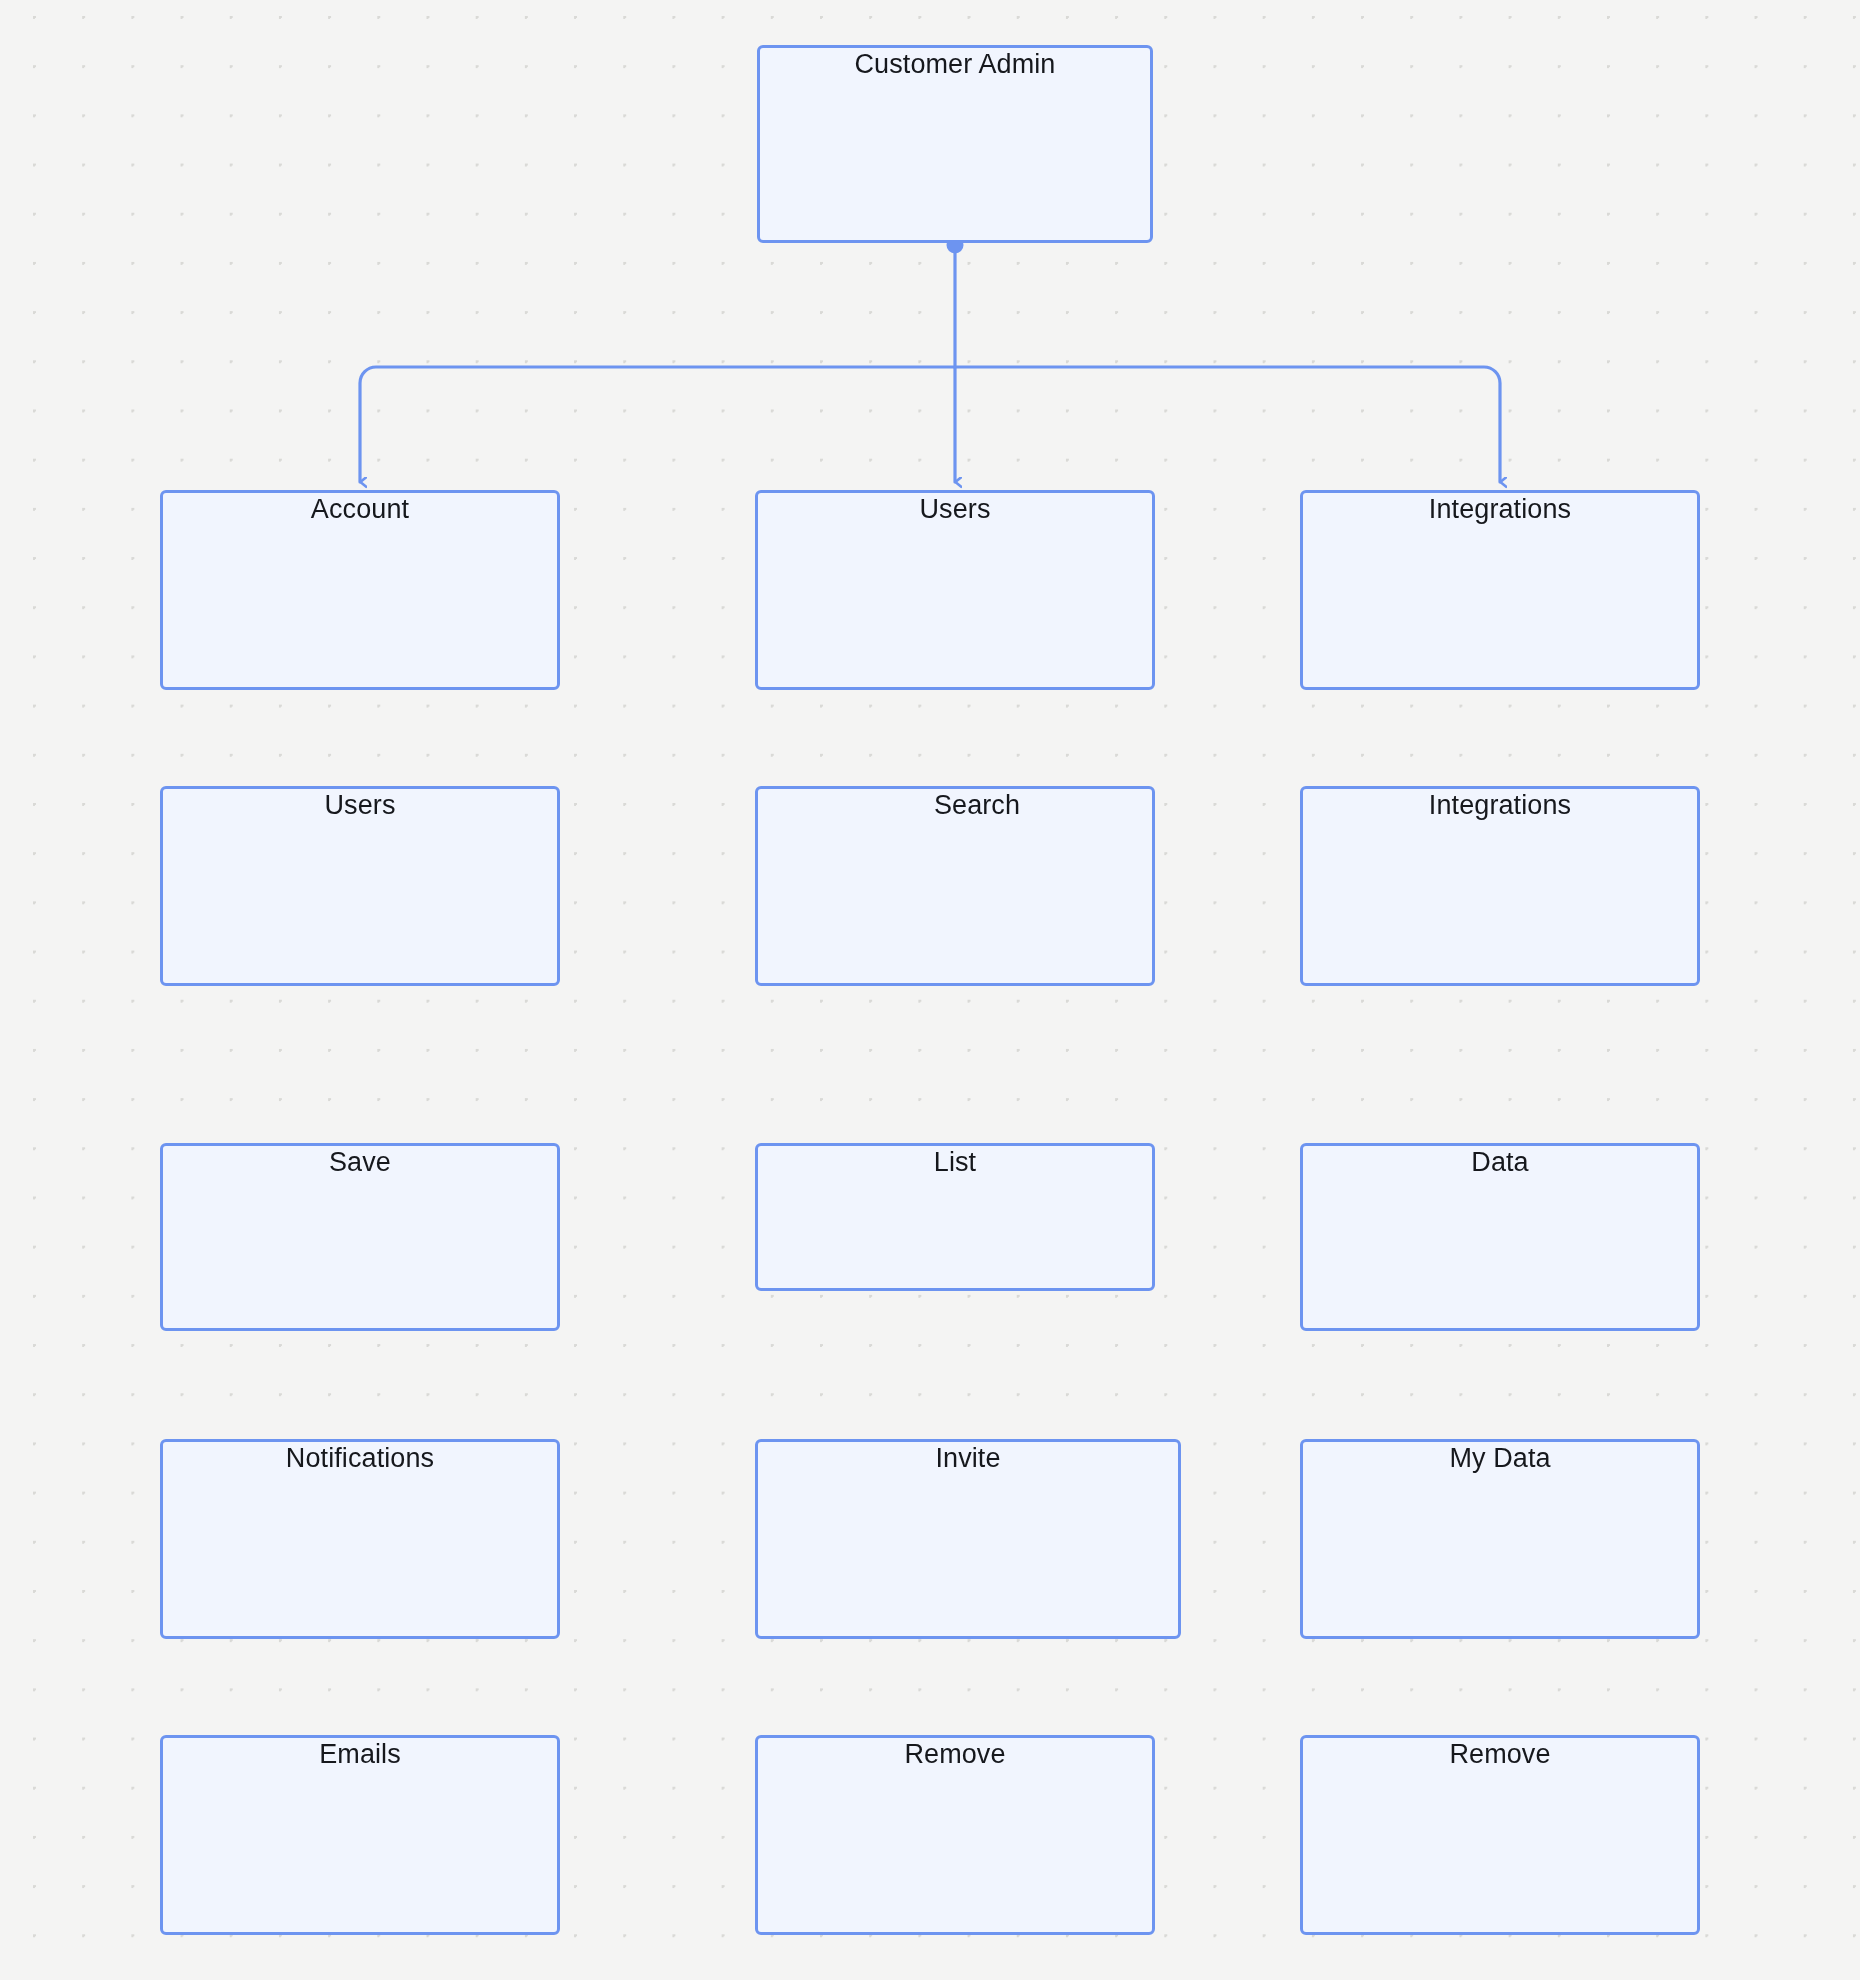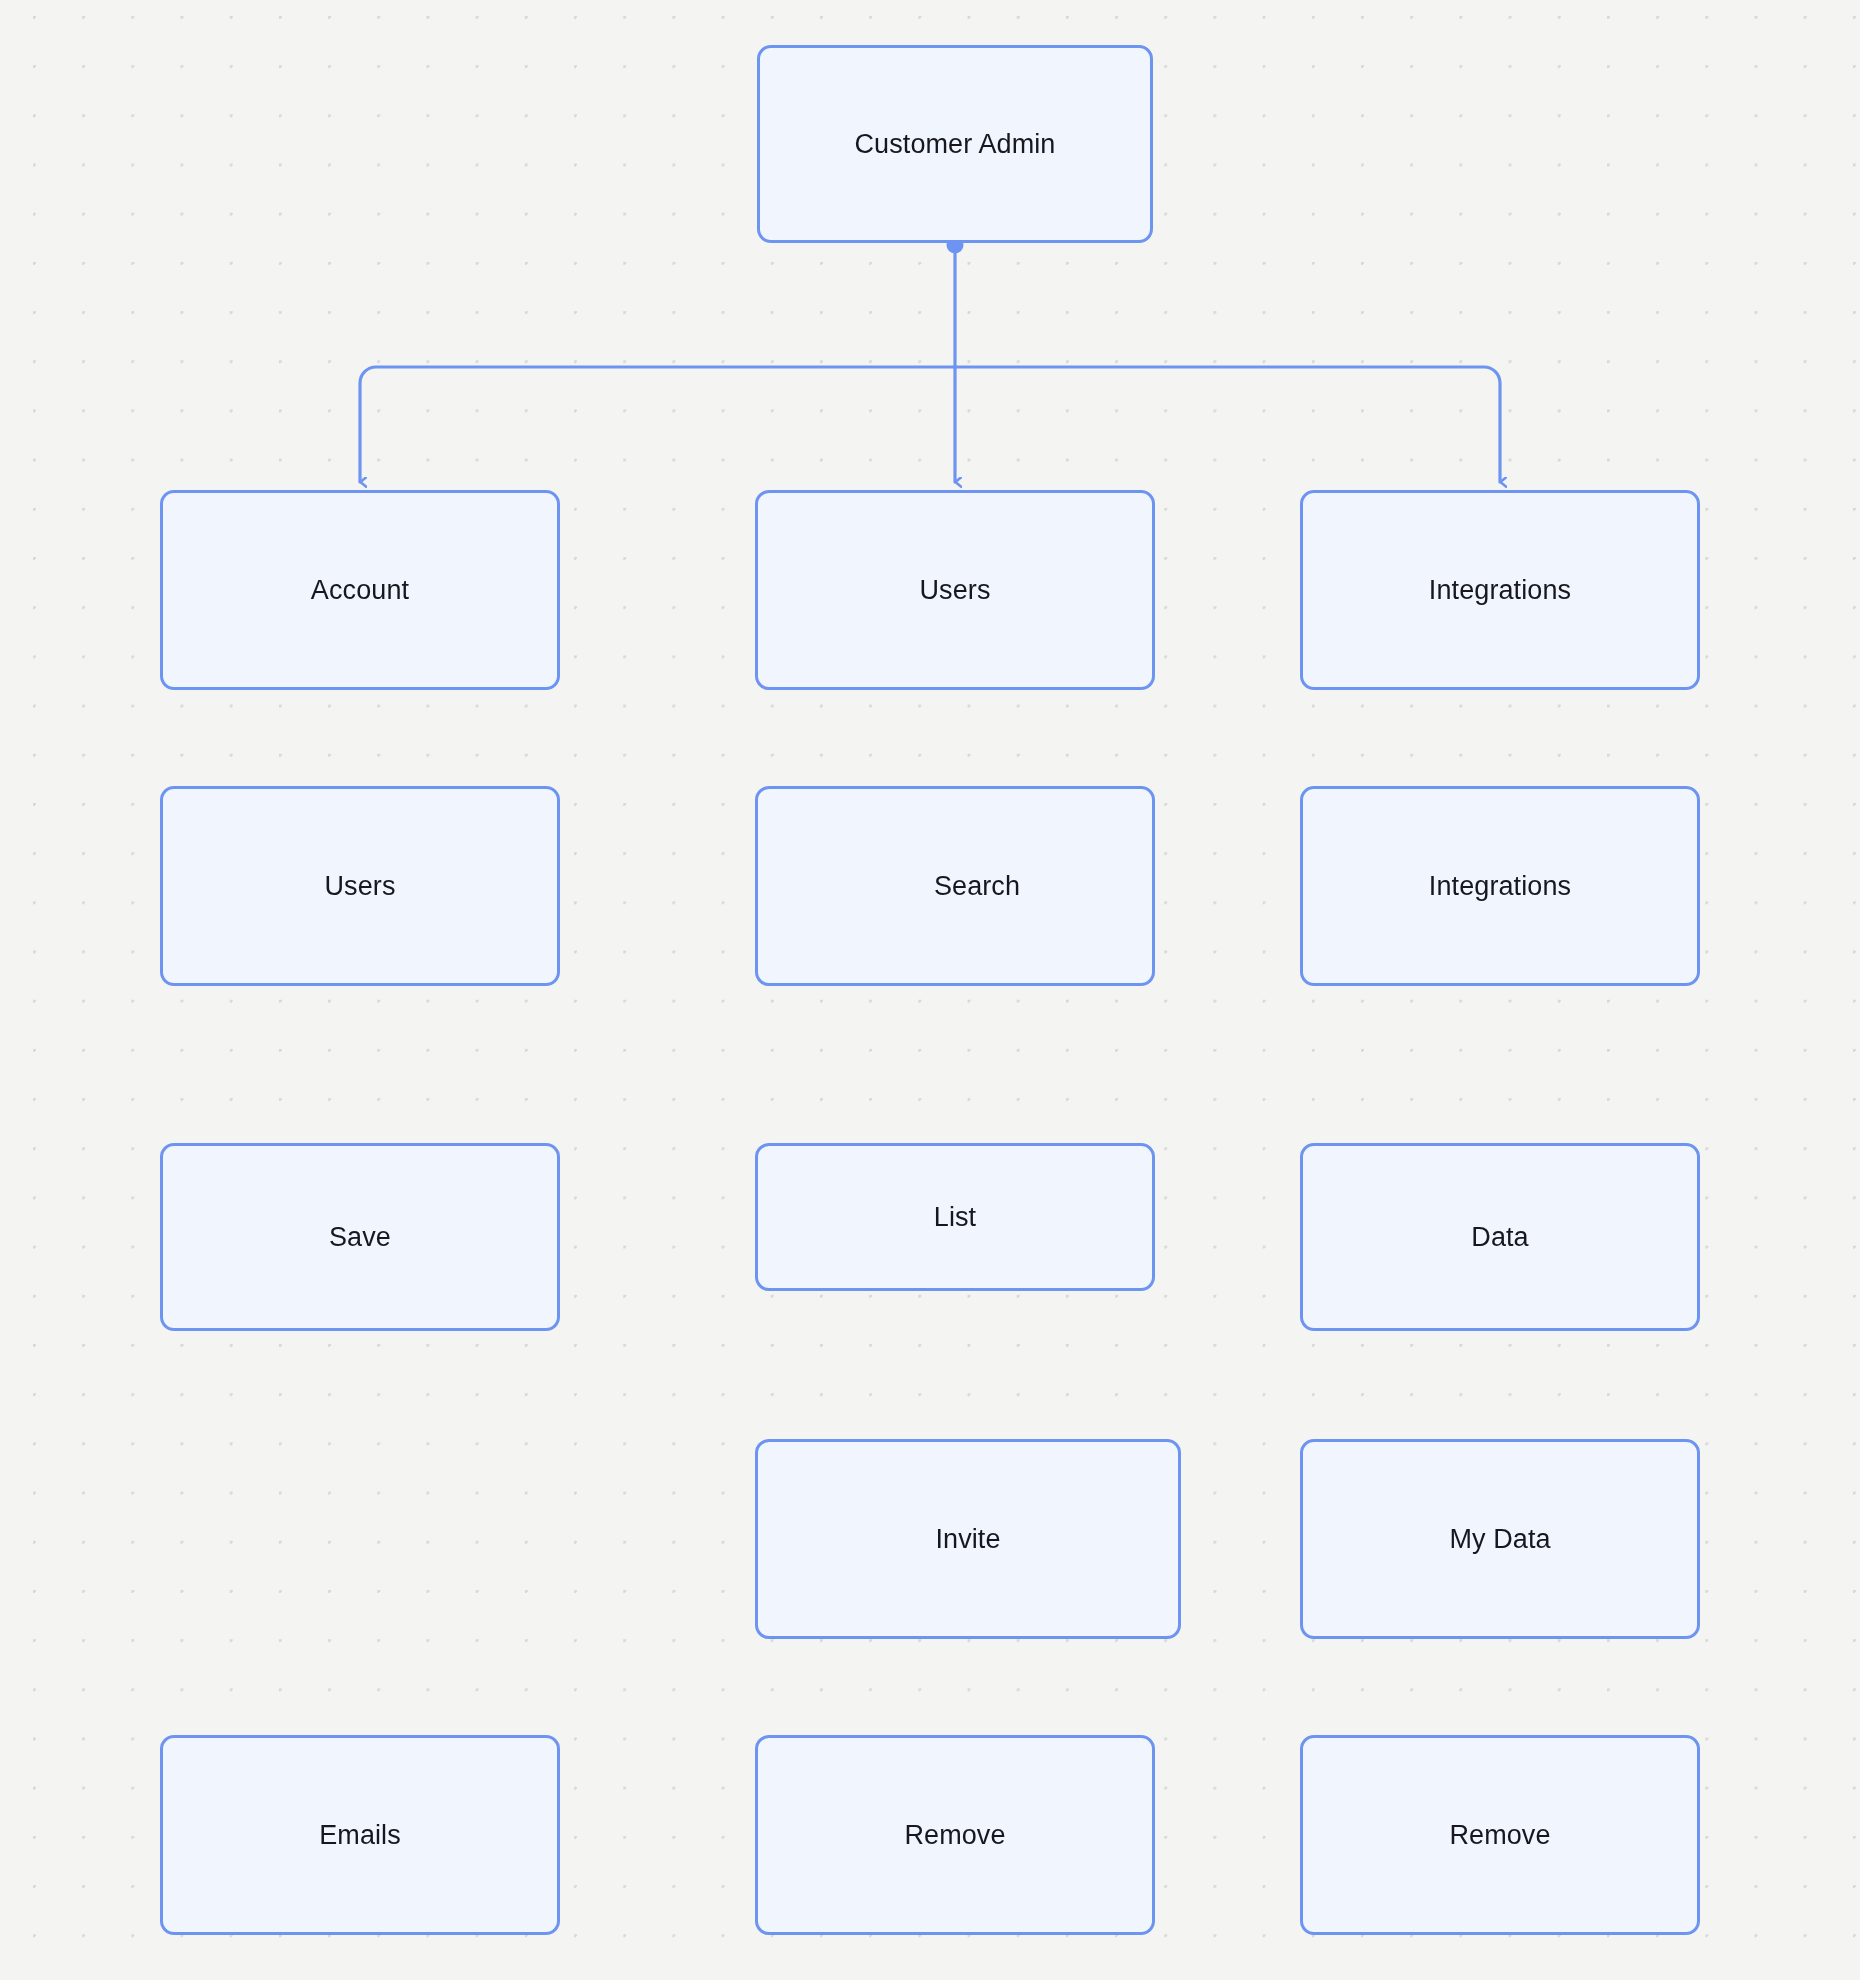--- a/index.html
+++ b/index.html
@@ -25,24 +25,23 @@
     left: 0;
     top: 0;
     width: 1860px;
     height: 1980px;
     pointer-events: none;
   }
   .node {
     position: absolute;
     box-sizing: border-box;
     border: 3px solid #6d94f0;
-    border-radius: 14px;
+    border-radius: 6px;
     background: #f1f5fe;
     display: flex;
-    align-items: center;
     justify-content: center;
   }
   .node-label {
     font-size: 27px;
     color: #16181d;
     letter-spacing: 0.1px;
     line-height: 1.2;
     text-align: center;
     white-space: nowrap;
   }
@@ -77,20 +76,23 @@
 
   <div class="node" style="left:160px; top:490px; width:400px; height:200px;">
     <span class="node-label">Account</span>
   </div>
   <div class="node" style="left:160px; top:786px; width:400px; height:200px;">
     <span class="node-label">Users</span>
   </div>
   <div class="node" style="left:160px; top:1143px; width:400px; height:188px;">
     <span class="node-label">Save</span>
   </div>
+  <div class="node" style="left:160px; top:1439px; width:400px; height:200px;">
+    <span class="node-label">Notifications</span>
+  </div>
   <div class="node" style="left:160px; top:1735px; width:400px; height:200px;">
     <span class="node-label">Emails</span>
   </div>
 
   <div class="node" style="left:755px; top:490px; width:400px; height:200px;">
     <span class="node-label">Users</span>
   </div>
   <div class="node" style="left:755px; top:786px; width:400px; height:200px;padding-left:44px;">
     <span class="node-label">Search</span>
   </div>

